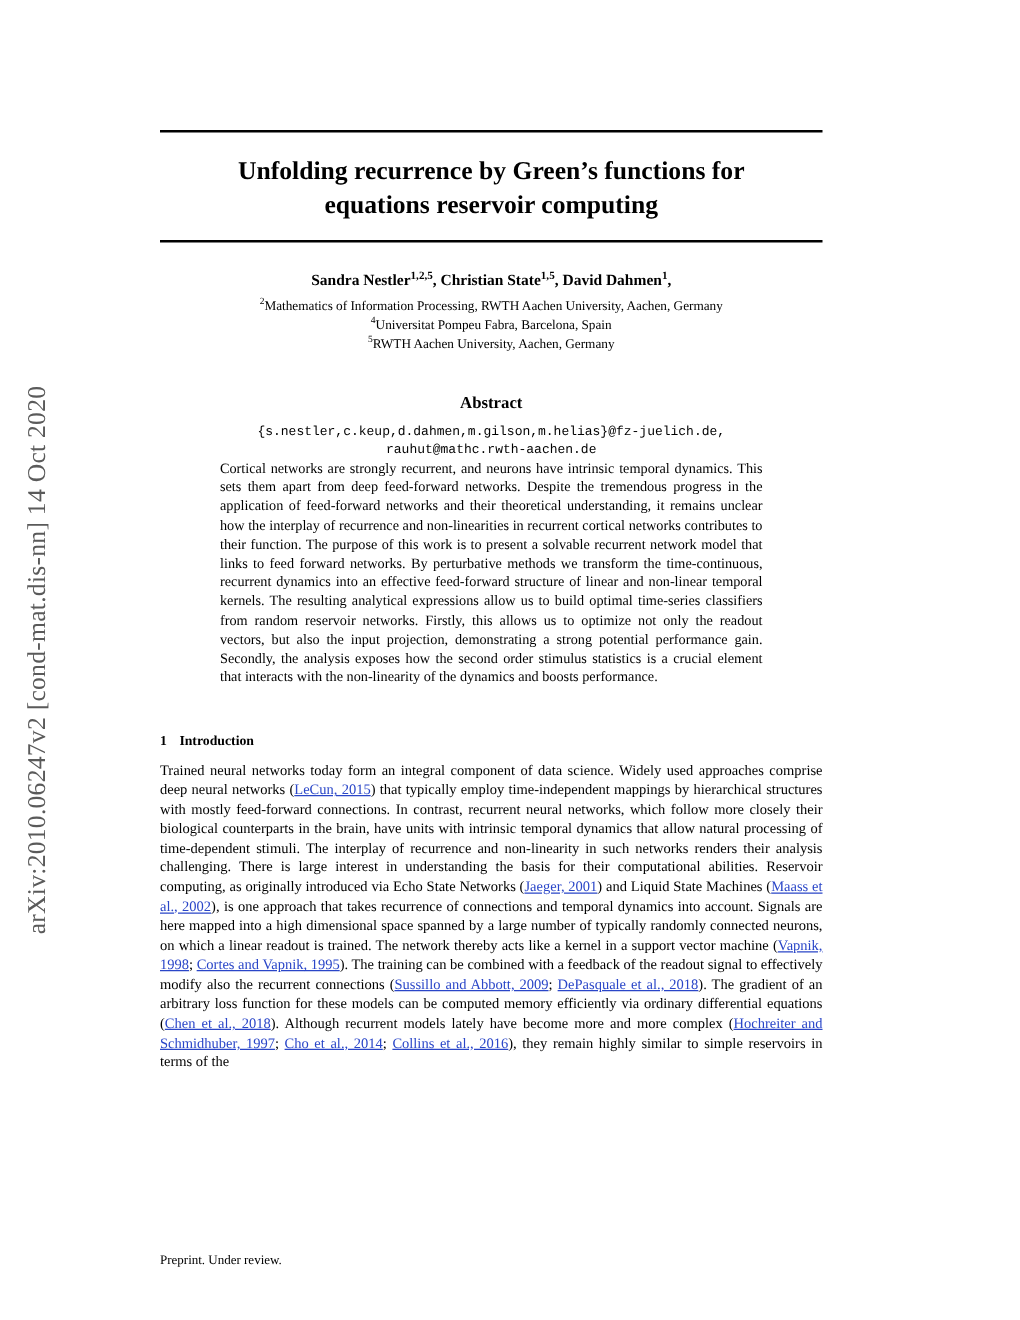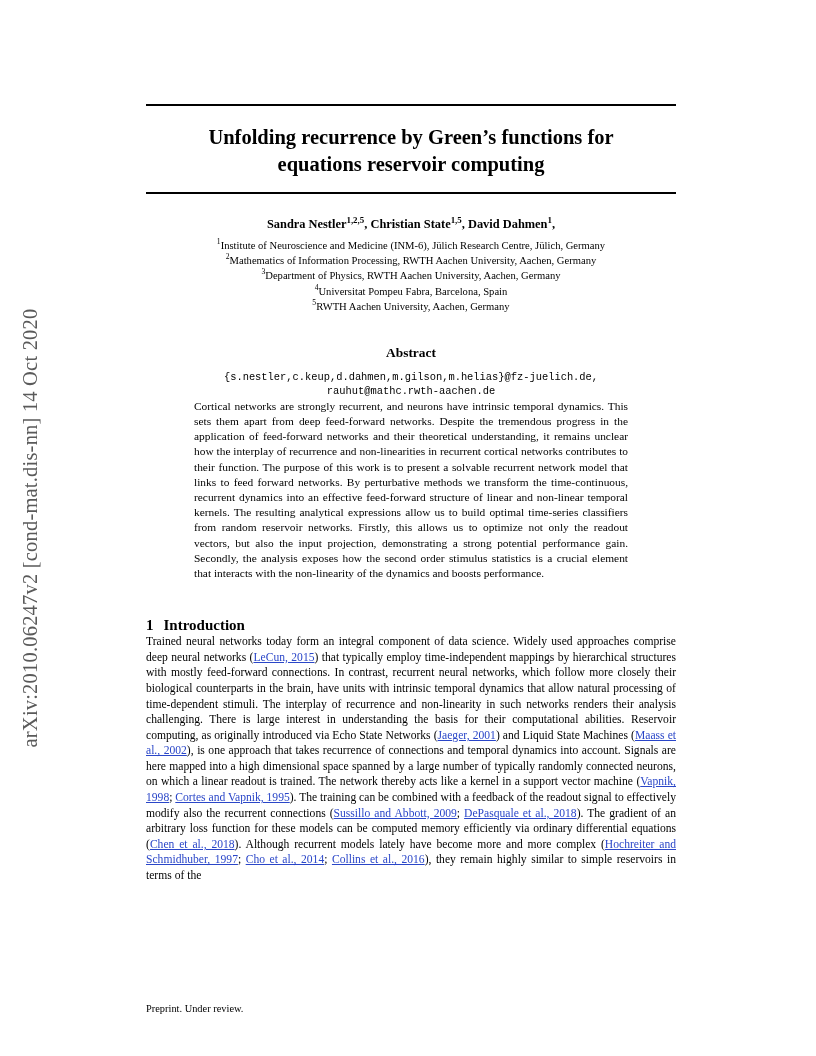--- a/index.html
+++ b/index.html
@@ -34,21 +34,21 @@
   #arxiv-stamp .stamp-text {
     font-family: "Liberation Serif", serif;
     font-size: 20.5px;
     letter-spacing: 0.2px;
     color: #5a5a5a;
     white-space: nowrap;
   }
 
   #page {
     position: absolute;
-    left: 146px;
+    left: 128px;
     top: 0;
     width: 530px;
     height: 1056px;
   }
 
   .rule {
     border: none;
     border-top: 2.2px solid #000;
     margin: 0;
   }
@@ -98,23 +98,24 @@
     margin-bottom: 9px;
   }
   #abstract-body {
     margin: 0 48px;
     font-size: 11.4px;
     line-height: 1.335;
     text-align: justify;
   }
 
   #section-intro {
-    font-size: 15px;
+    font-size: 11px;
     font-weight: bold;
     margin-top: 36px;
+    margin-bottom: 10px;
   }
   #section-intro .sec-num { margin-right: 10px; }
 
   #intro-body {
     font-size: 11.6px;
     line-height: 1.345;
     text-align: justify;
   }
   .cite { color: #2a46c8; }
 
@@ -142,23 +143,21 @@
     <span class="t-line">equations reservoir computing</span>
   </h1>
 
   <hr class="rule rule-bottom">
 
   <div id="authors">
     <span class="a-line"><span>Sandra Nestler</span><sup>1,2,5</sup><span>, Christian State</span><sup>1,5</sup><span>, David Dahmen</span><sup>1</sup><span>,</span></span>
   </div>
 
   <div id="affiliations">
-    <span class="aff-line"><sup>1</sup><span>Institute of Neuroscience and Medicine (INM-6), Jülich Research Centre, Jülich, Germany</span></span>
     <span class="aff-line"><sup>2</sup><span>Mathematics of Information Processing, RWTH Aachen University, Aachen, Germany</span></span>
-    <span class="aff-line"><sup>3</sup><span>Department of Physics, RWTH Aachen University, Aachen, Germany</span></span>
     <span class="aff-line"><sup>4</sup><span>Universitat Pompeu Fabra, Barcelona, Spain</span></span>
     <span class="aff-line"><sup>5</sup><span>RWTH Aachen University, Aachen, Germany</span></span>
   </div>
 
   <div id="abstract-head">Abstract</div>
 
   <div id="emails">
     <span class="em-line">{s.nestler,c.keup,d.dahmen,m.gilson,m.helias}@fz-juelich.de,</span>
     <span class="em-line">rauhut@mathc.rwth-aachen.de</span>
   </div>

